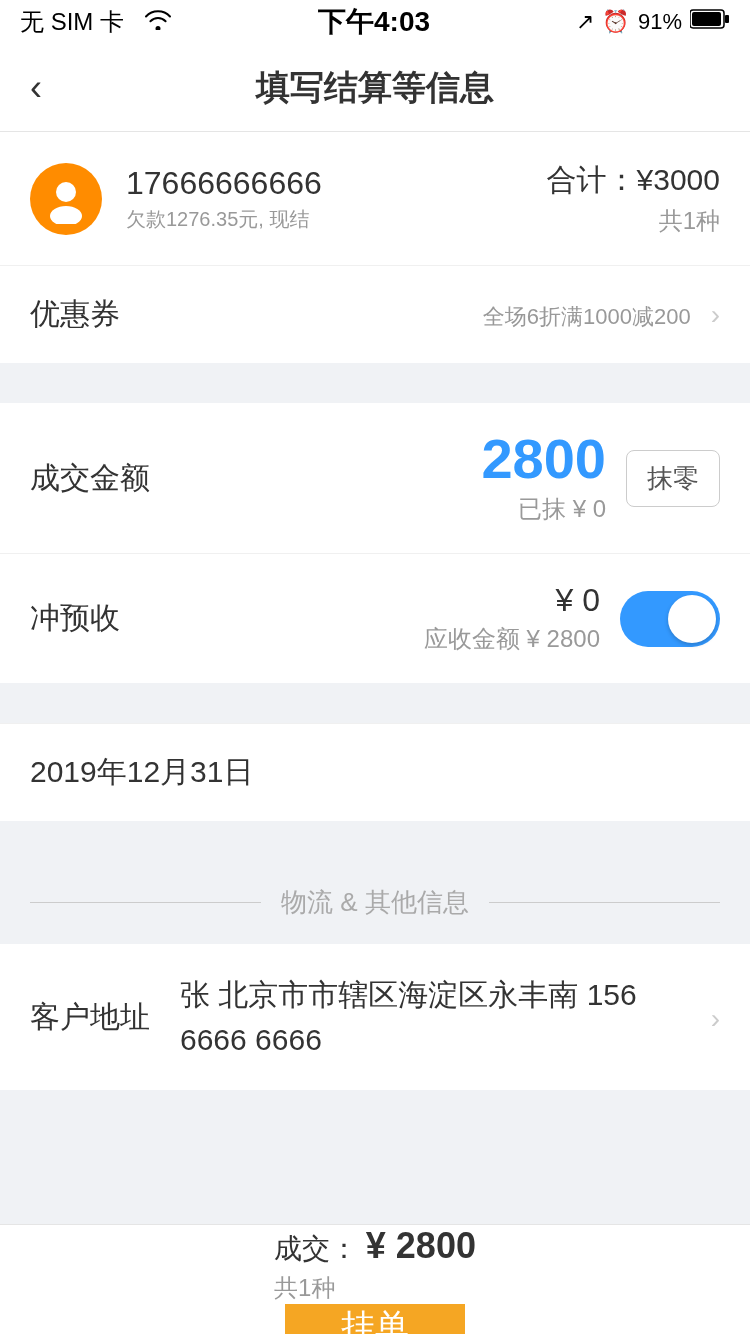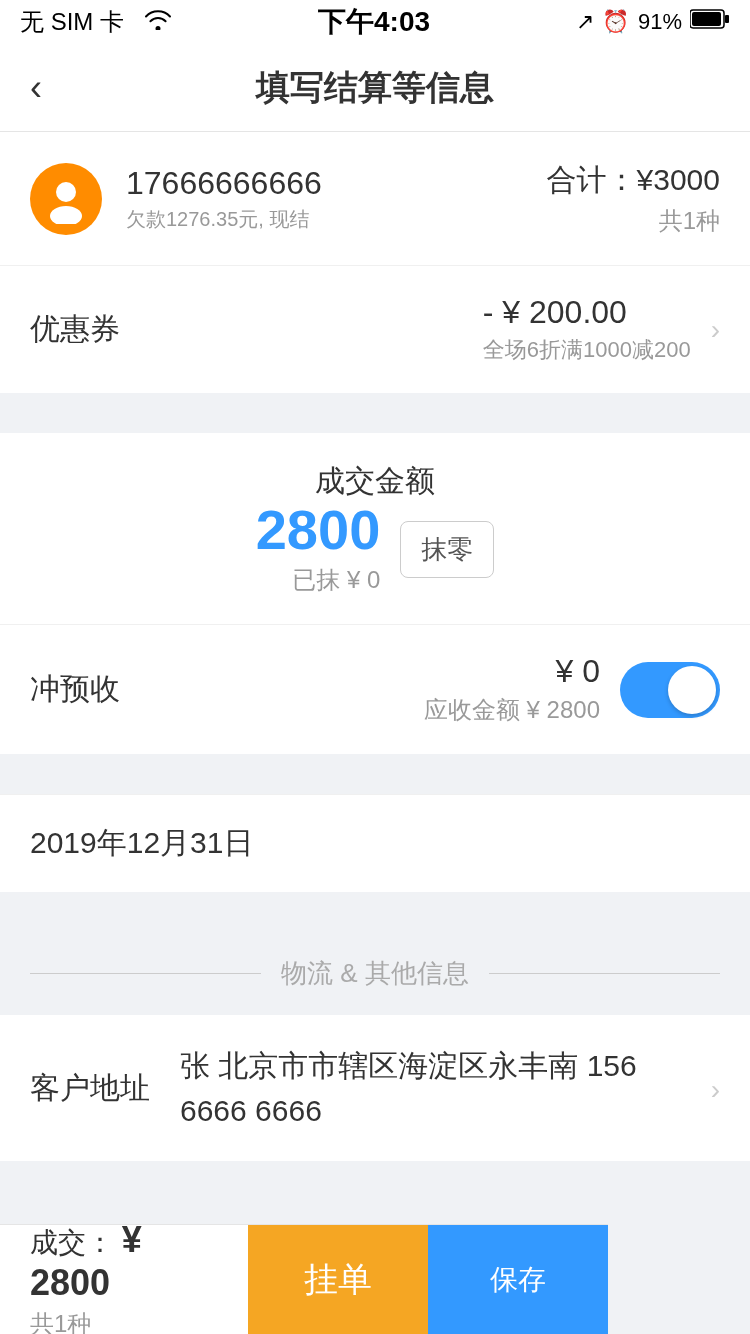--- a/index.html
+++ b/index.html
@@ -118,21 +118,20 @@
       background: #f0f2f5;
     }
 
     
     .deal-row {
       background: #fff;
       padding: 28px 30px;
       display: flex;
       align-items: center;
       justify-content: space-between;
-      flex-direction: column;
     }
     .deal-label { font-size: 30px; color: #333; }
     .deal-right { display: flex; align-items: center; gap: 20px; justify-content: space-between; }
     .deal-amount-wrap { text-align: right; }
     .deal-amount { font-size: 56px; font-weight: 600; color: #3399ff; line-height: 1; }
     .deal-sub { font-size: 24px; color: #999; margin-top: 6px; }
     .round-btn {
       border: 1.5px solid #ccc;
       border-radius: 8px;
       padding: 10px 20px;
@@ -227,26 +226,27 @@
       justify-content: space-between;
     }
     .address-label { font-size: 30px; color: #333; flex-shrink: 0; margin-right: 30px; }
     .address-value { font-size: 30px; color: #333; flex: 1; line-height: 1.5; }
     .address-chevron { font-size: 28px; color: #ccc; margin-left: 10px; flex-shrink: 0; margin-top: 4px; }
 
     
     .bottom-bar {
       position: fixed;
       bottom: 0;
-      width: 608px;
+      width: 750px;
       height: 110px;
       background: #fff;
       display: flex;
       align-items: center;
       border-top: 1px solid #e5e5e5;
+      flex-direction: column;
     }
     .bottom-summary {
       flex: 1;
       padding: 0 30px;
     }
     .bottom-deal-amount { font-size: 36px; font-weight: 600; color: #333; }
     .bottom-count { font-size: 24px; color: #999; margin-top: 4px; }
     .btn-hold {
       width: 180px;
       height: 110px;
@@ -328,21 +328,20 @@
       <div class="customer-right">
         <div class="total-amount">合计：¥3000</div>
         <div class="total-count">共1种</div>
       </div>
     </div>
 
     <div class="coupon-row">
       <div class="coupon-label">优惠券</div>
       <div class="coupon-right">
         <div>
-          <div class="coupon-amount">- ¥ 200.00</div>
           <div class="coupon-desc">全场6折满1000减200</div>
         </div>
         <div class="chevron-right">›</div>
       </div>
     </div>
   </div>
 
   <div class="section-divider"></div>
 
   <div class="card">

